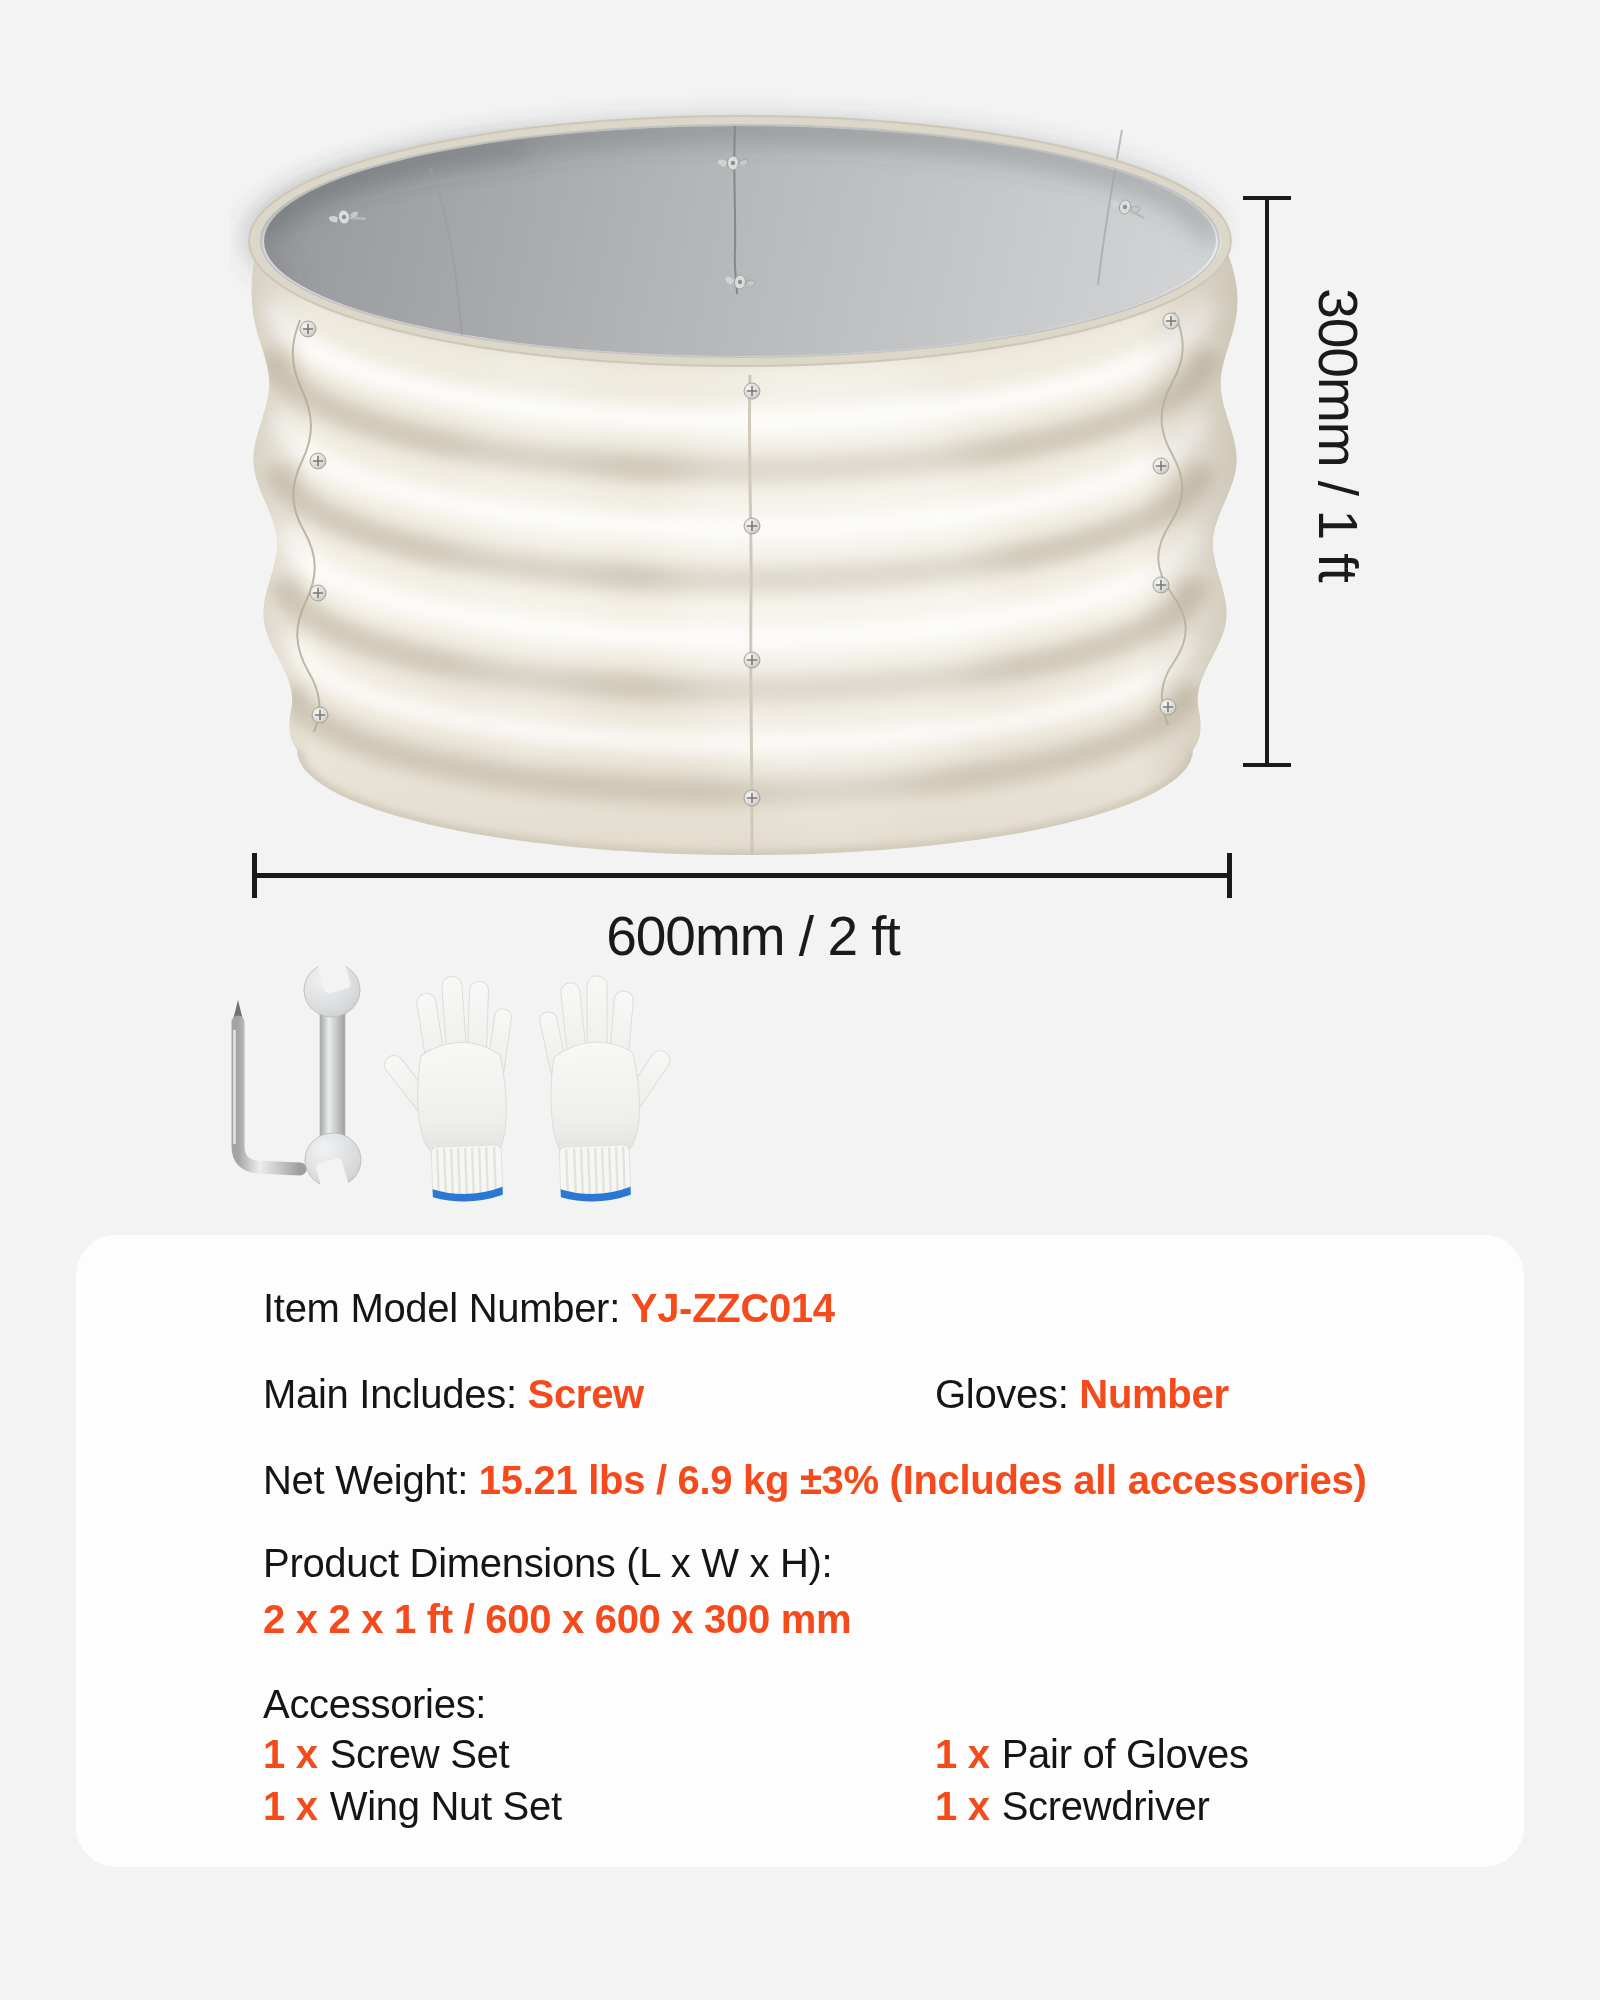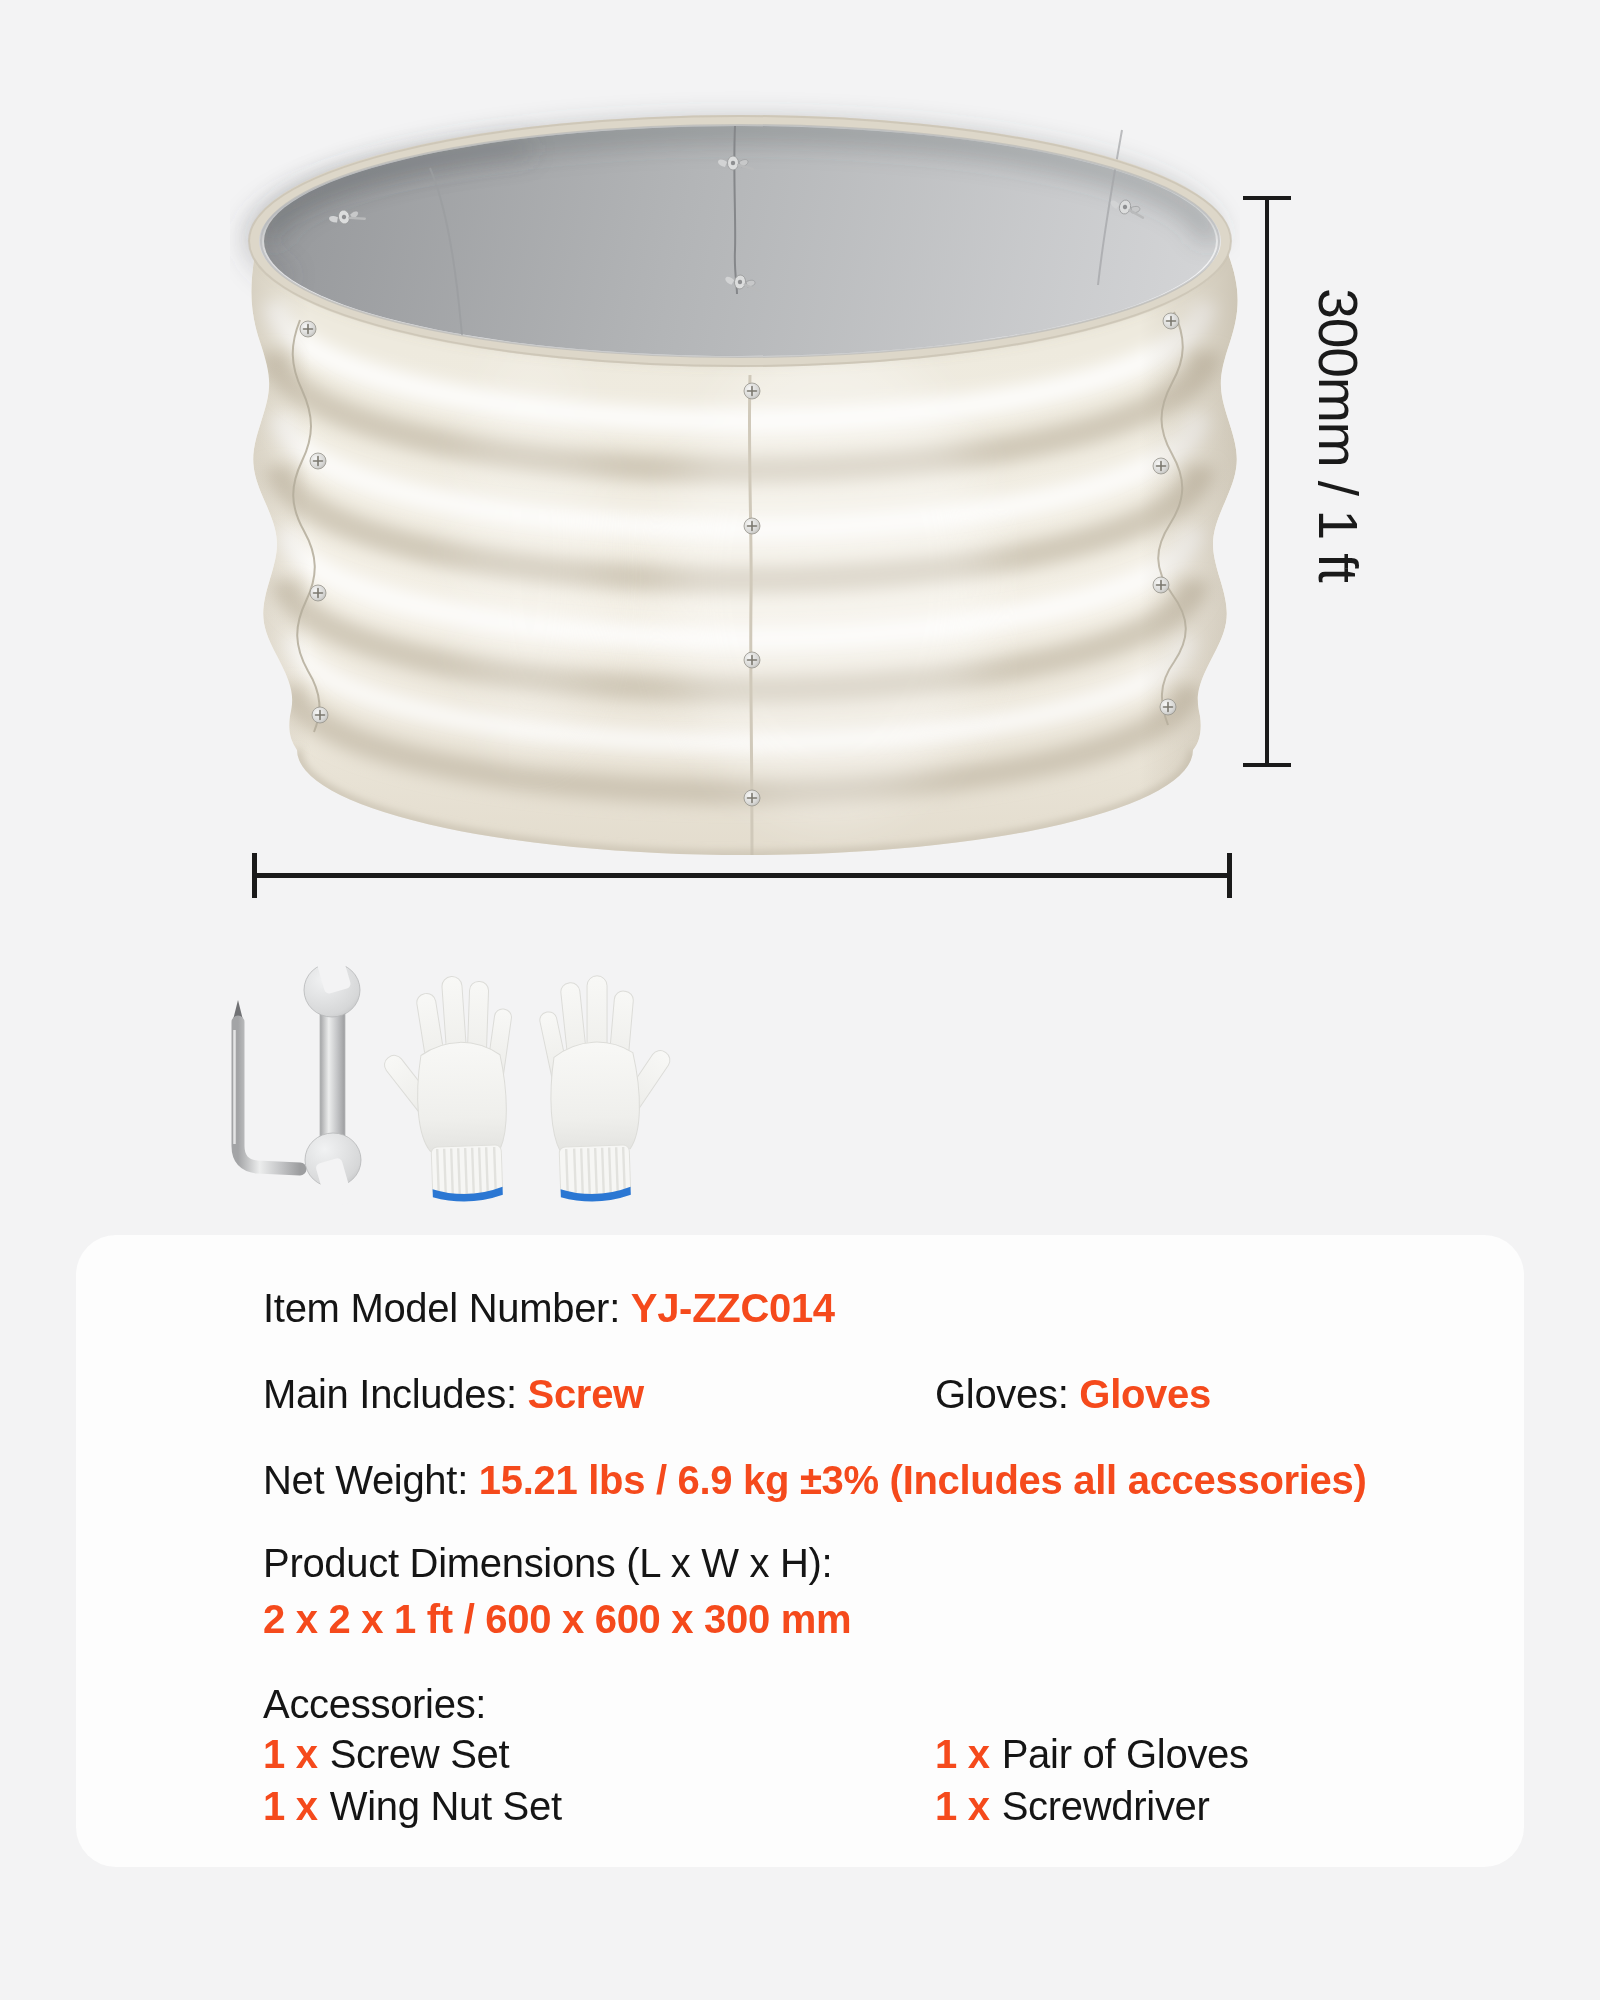--- a/index.html
+++ b/index.html
@@ -168,20 +168,21 @@
   </svg>
 
   <div class="dim-line" style="left:1265px;top:198px;width:4px;height:567px;"></div>
   <div class="dim-line" style="left:1243px;top:196px;width:48px;height:4px;"></div>
   <div class="dim-line" style="left:1243px;top:763px;width:48px;height:4px;"></div>
   <div class="dim-label vert" style="left:1338px;top:435px;">300mm / 1 ft</div>
 
   <div class="dim-line" style="left:254px;top:873px;width:976px;height:5px;"></div>
   <div class="dim-line" style="left:252px;top:853px;width:5px;height:45px;"></div>
   <div class="dim-line" style="left:1227px;top:853px;width:5px;height:45px;"></div>
+  <div class="dim-label" style="left:753px;top:936px;">600mm / 2 ft</div>
 
   <svg class="abs" style="left:180px;top:950px;" width="500" height="260" viewBox="0 0 500 260">
     <defs>
       <linearGradient id="metalH" x1="0" y1="0" x2="1" y2="0">
         <stop offset="0" stop-color="#a3a4a6"></stop>
         <stop offset="0.35" stop-color="#eceded"></stop>
         <stop offset="0.7" stop-color="#c2c3c5"></stop>
         <stop offset="1" stop-color="#9c9d9f"></stop>
       </linearGradient>
       <radialGradient id="metalR2" cx="0.35" cy="0.3" r="0.95">
@@ -241,21 +242,21 @@
 
     <div class="spec-row" style="top:51px;">
       <span class="c1"><span class="lbl">Item Model Number:</span>
       <span class="val">YJ-ZZC014</span></span>
     </div>
 
     <div class="spec-row" style="top:137px;">
       <span class="c1"><span class="lbl">Main Includes:</span>
       <span class="val">Screw</span></span>
       <span class="c2"><span class="lbl">Gloves:</span>
-      <span class="val">Gloves</span></span>
+      <span class="val">Number</span></span>
     </div>
 
     <div class="spec-row" style="top:223px;">
       <span class="c1"><span class="lbl">Net Weight:</span>
       <span class="val">15.21 lbs / 6.9 kg ±3% (Includes all accessories)</span></span>
     </div>
 
     <div class="spec-row" style="top:306px;">
       <span class="c1"><span class="lbl">Product Dimensions (L x W x H):</span></span>
     </div>

